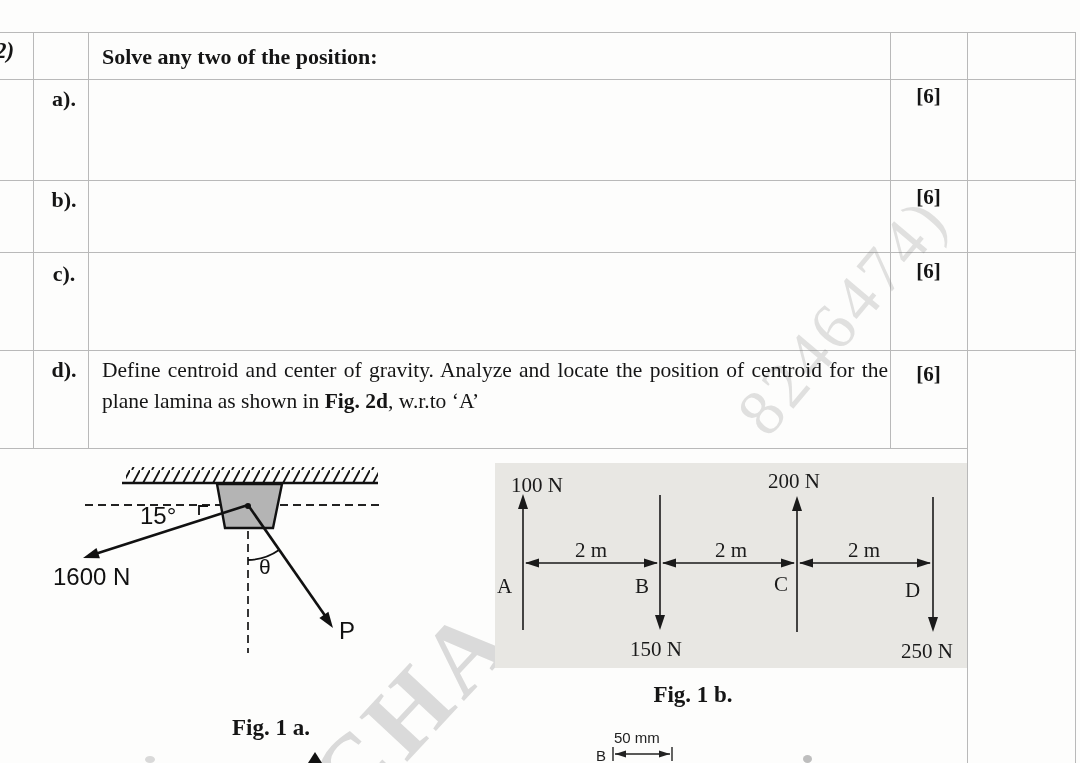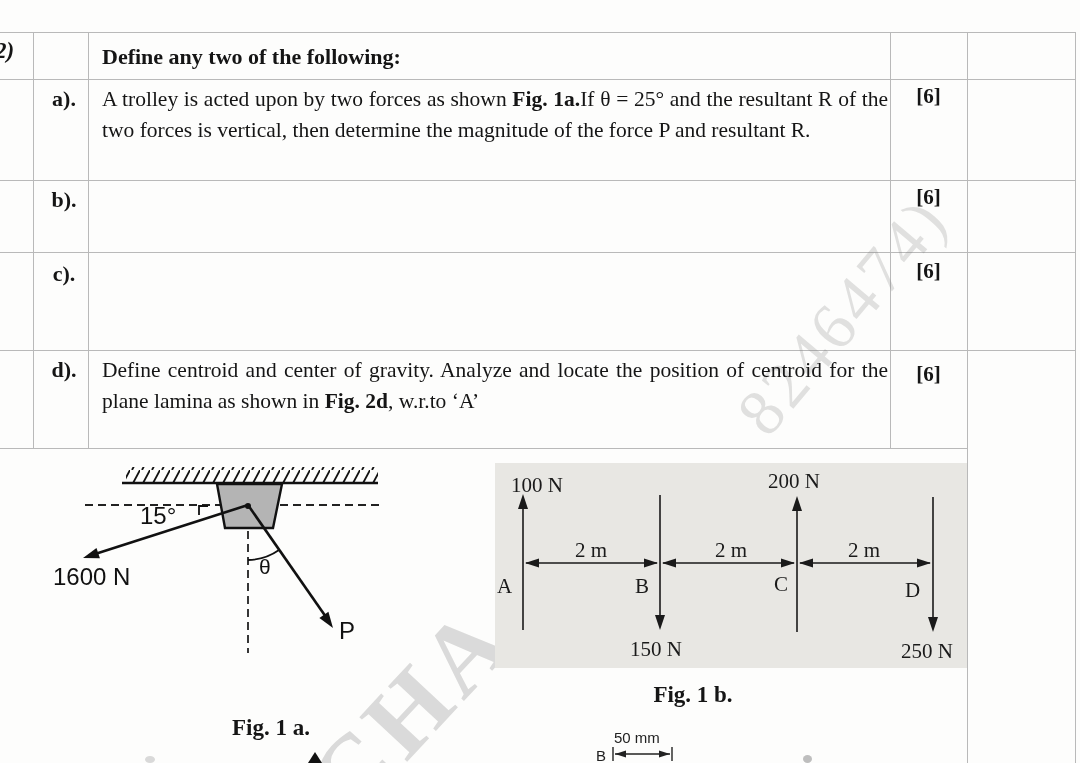--- a/index.html
+++ b/index.html
@@ -40,24 +40,23 @@
   <div class="ln hln" style="left:0;top:252px;width:1075px;"></div>
   <div class="ln hln" style="left:0;top:350px;width:1075px;"></div>
   <div class="ln hln" style="left:0;top:448px;width:967px;"></div>
   <div class="ln vln" style="left:33px;top:32px;height:416px;"></div>
   <div class="ln vln" style="left:88px;top:32px;height:416px;"></div>
   <div class="ln vln" style="left:890px;top:32px;height:416px;"></div>
   <div class="ln vln" style="left:967px;top:32px;height:731px;"></div>
   <div class="ln vln" style="left:1075px;top:32px;height:731px;"></div>
 
   <div class="txt qnum">2)</div>
-  <div class="txt hdr">Define any two of the following:</div>
+  <div class="txt hdr">Solve any two of the position:</div>
 
   <div class="txt letter" style="top:86px;">a).</div>
-  <div class="txt rowtext" style="top:84px;"><span>A trolley is acted upon by two forces as shown </span><span class="b">Fig. 1a.</span><span>If θ = 25° and the resultant R of the two forces is vertical, then determine the magnitude of the force P and resultant R.</span></div>
   <div class="txt marks" style="top:84px;">[6]</div>
 
   <div class="txt letter" style="top:187px;">b).</div>
   <div class="txt marks" style="top:185px;">[6]</div>
 
   <div class="txt letter" style="top:261px;">c).</div>
   <div class="txt marks" style="top:259px;">[6]</div>
 
   <div class="txt letter" style="top:357px;">d).</div>
   <div class="txt rowtext" style="top:355px;"><span>Define centroid and center of gravity. Analyze and locate the position of centroid for the plane lamina as shown in </span><span class="b">Fig. 2d</span><span>, w.r.to ‘A’</span></div>

